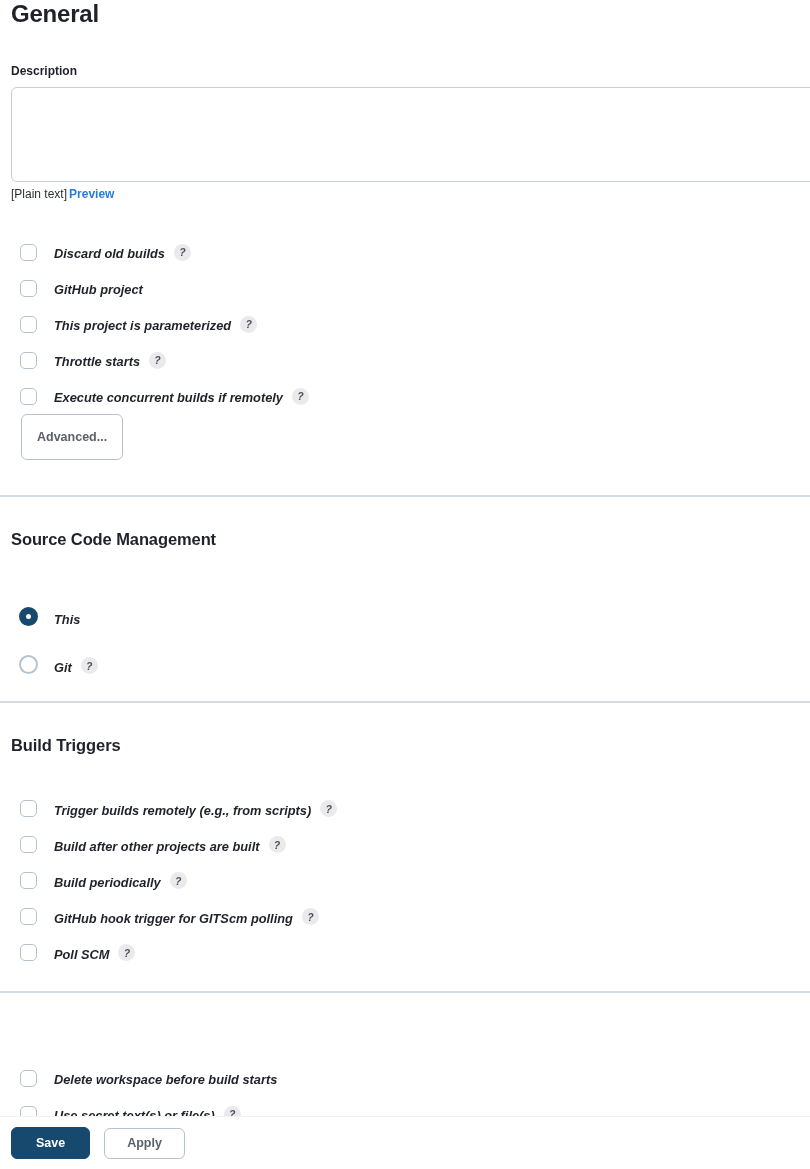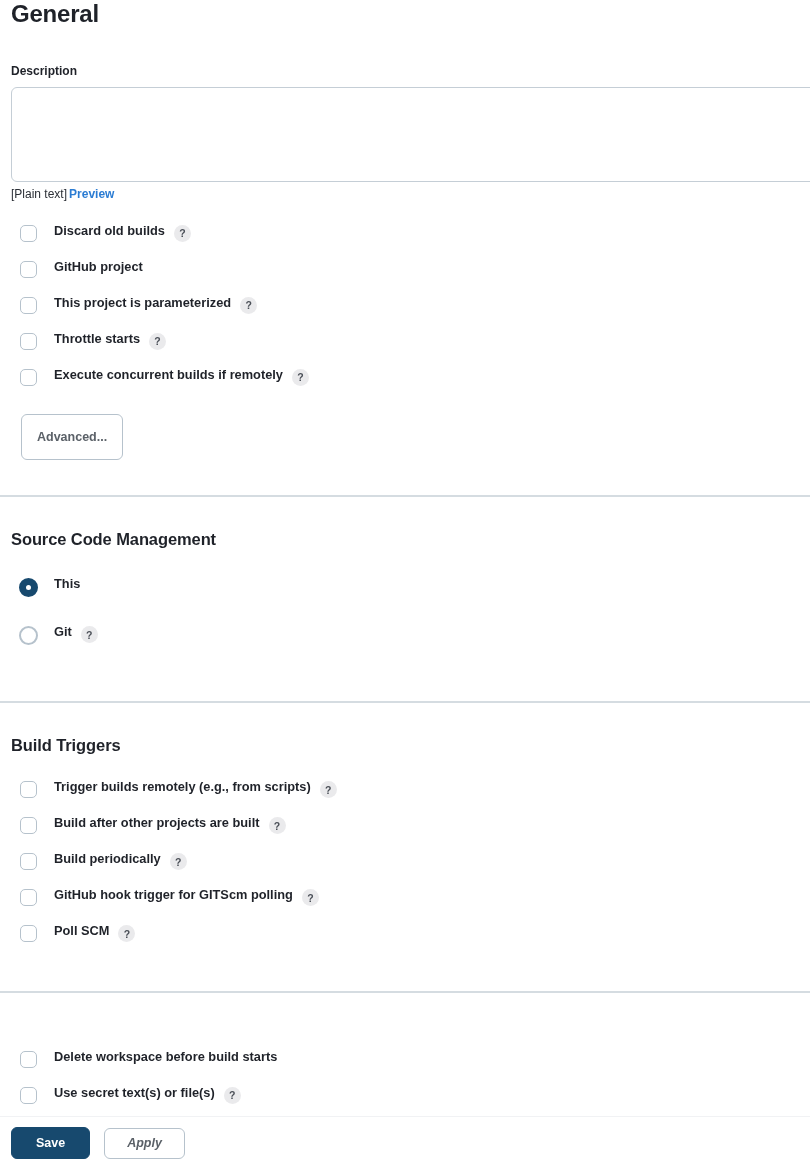--- a/index.html
+++ b/index.html
@@ -91,22 +91,23 @@
   }
 
   
   .opt-list {
     margin: 0;
     padding: 0;
     list-style: none;
   }
   .opt-row {
     display: flex;
-    align-items: flex-start;
+    align-items: flex-end;
     height: 36px;
+    font-style: italic;
   }
   .opt-row.radio-row {
     height: 48px;
   }
 
   .cb {
     flex: 0 0 auto;
     width: 17px;
     height: 17px;
     box-sizing: border-box;
@@ -226,21 +227,21 @@
     height: 52px;
     background: #ffffff;
     border-top: 1.5px solid #f1f2f4;
     display: flex;
     align-items: center;
     padding-left: 11px;
     gap: 14px;
     z-index: 20;
   }
   .save-btn  { height: 31px; padding: 15px 24px; }
-  .apply-btn { height: 31px; padding: 10px 22px; font-style: italic; }
+  .apply-btn { height: 31px; padding: 10px 22px; }
 
   
   .gap-title-to-label { height: 35px; }
   .gap-footnote-to-opts { height: 22px; }
   .gap-adv-to-divider { height: 35px; }
   .gap-divider-to-heading { height: 32px; }
   .gap-heading-to-opts-scm { height: 29px; }
   .gap-heading-to-opts { height: 26px; }
   .gap-opts-to-divider { height: 30px; }
   .gap-opts-to-divider-scm { height: 27px; }

